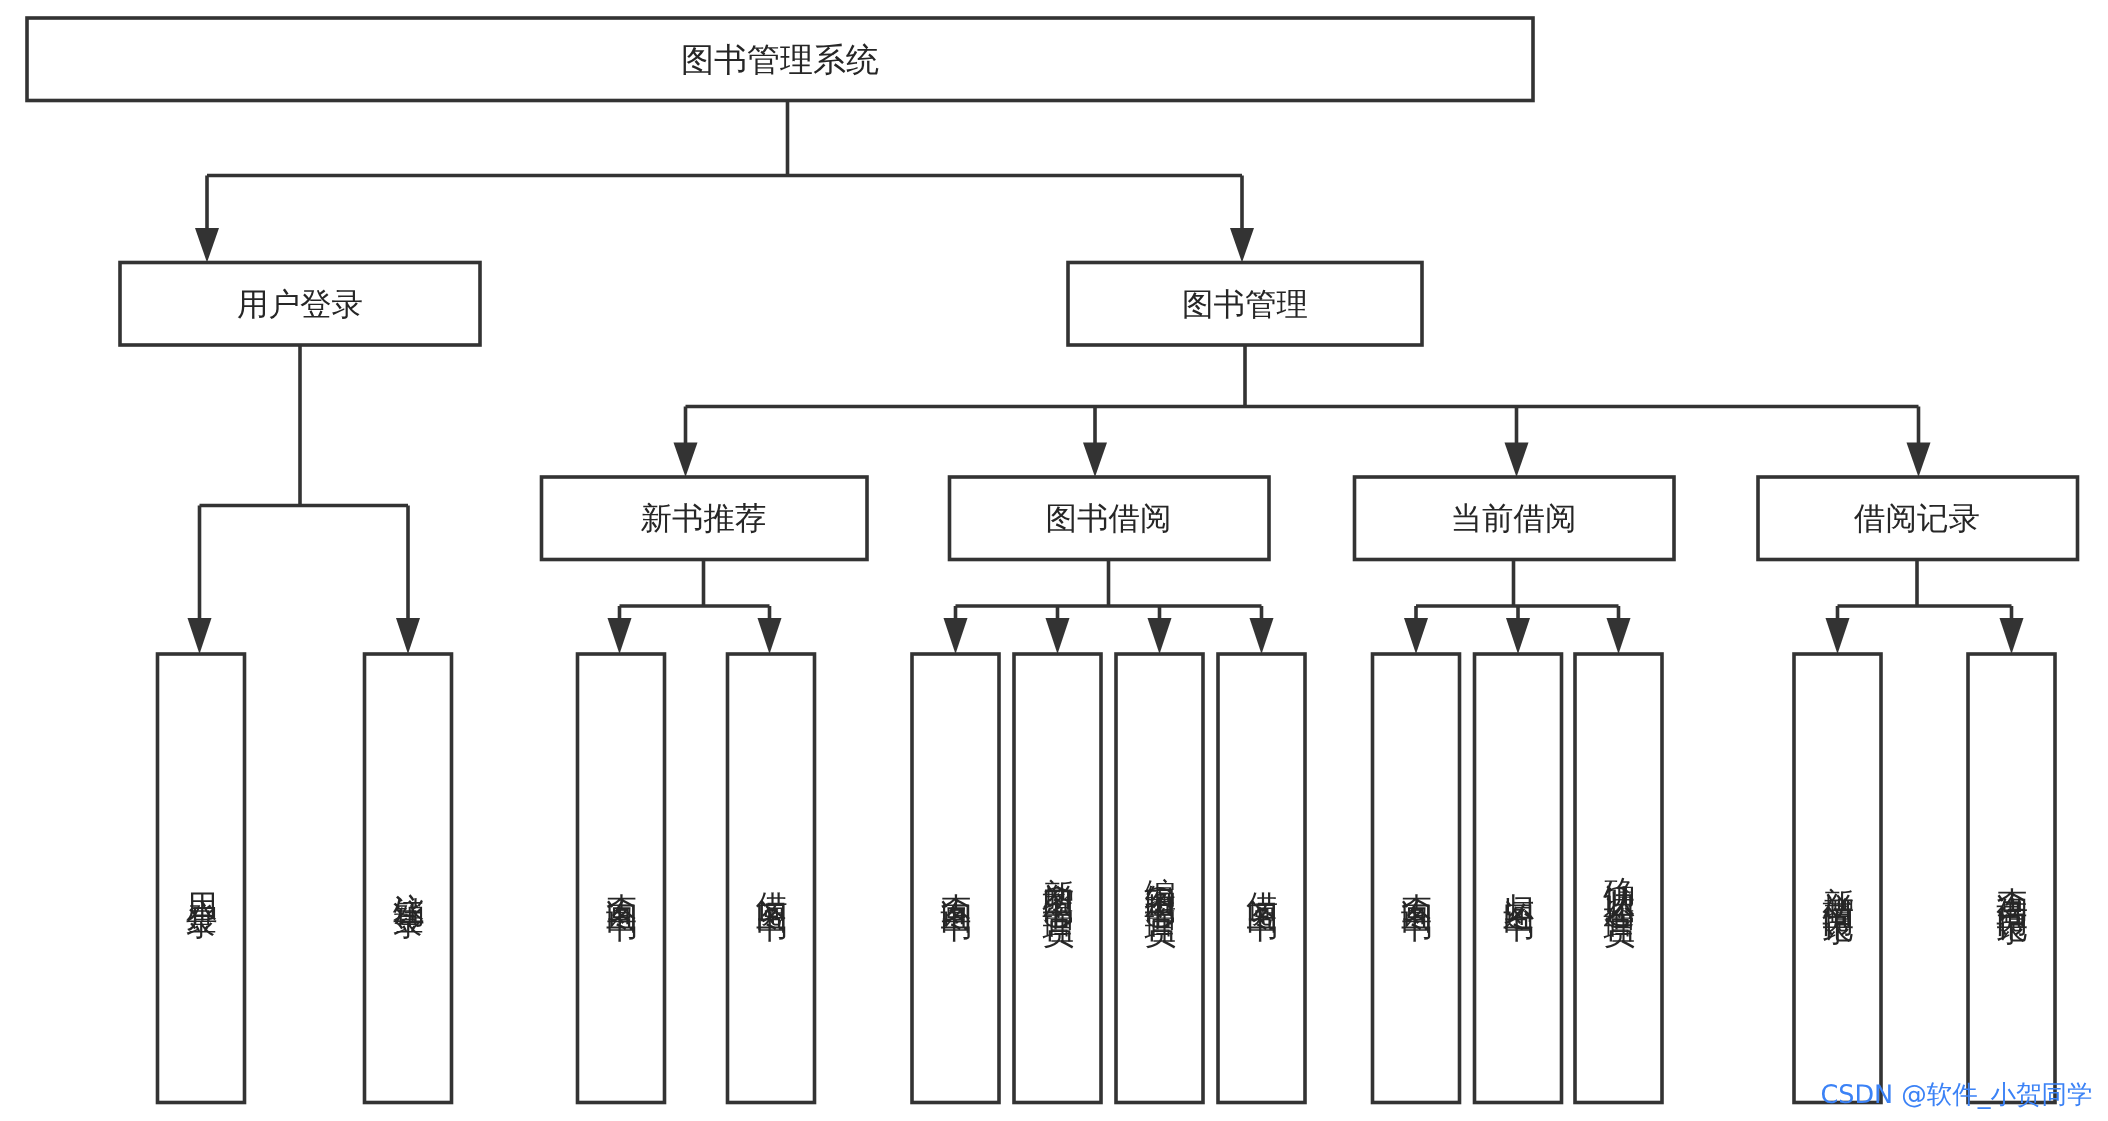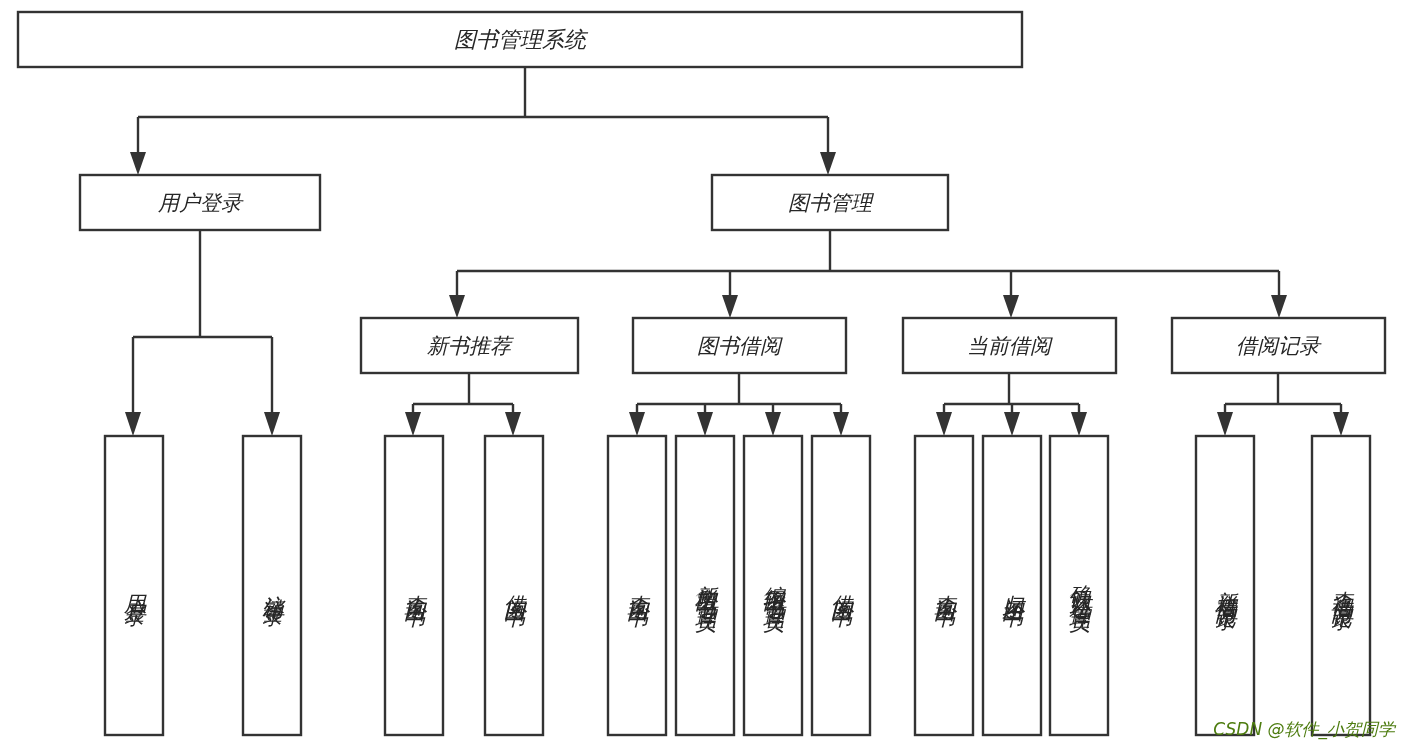--- a/index.html
+++ b/index.html
@@ -10,21 +10,20 @@
   }
   body {
     font-family: "DejaVu Sans", "Liberation Sans", sans-serif;
   }
   #diagram-root {
     position: relative;
     width: 1405px;
     height: 747px;
     background: #ffffff;
     overflow: hidden;
-    font-style: italic;
   }
   svg#tree-svg {
     position: absolute;
     left: 0;
     top: 0;
     width: 1405px;
     height: 747px;
     display: block;
   }
   .node-rect {
@@ -72,21 +71,21 @@
     white-space: nowrap;
     pointer-events: none;
     user-select: none;
   }
   .watermark {
     position: absolute;
     right: 10px;
     bottom: 6px;
     font-family: "DejaVu Sans", "Liberation Sans", sans-serif;
     font-size: 17px;
-    color: #4d7c0f;
+    color: #3b82f6;
     white-space: nowrap;
     user-select: none;
   }
 </style>
 </head>
 <body>
 
 <div id="diagram-root">
 
   <svg id="tree-svg" viewBox="0 0 1405 747">

